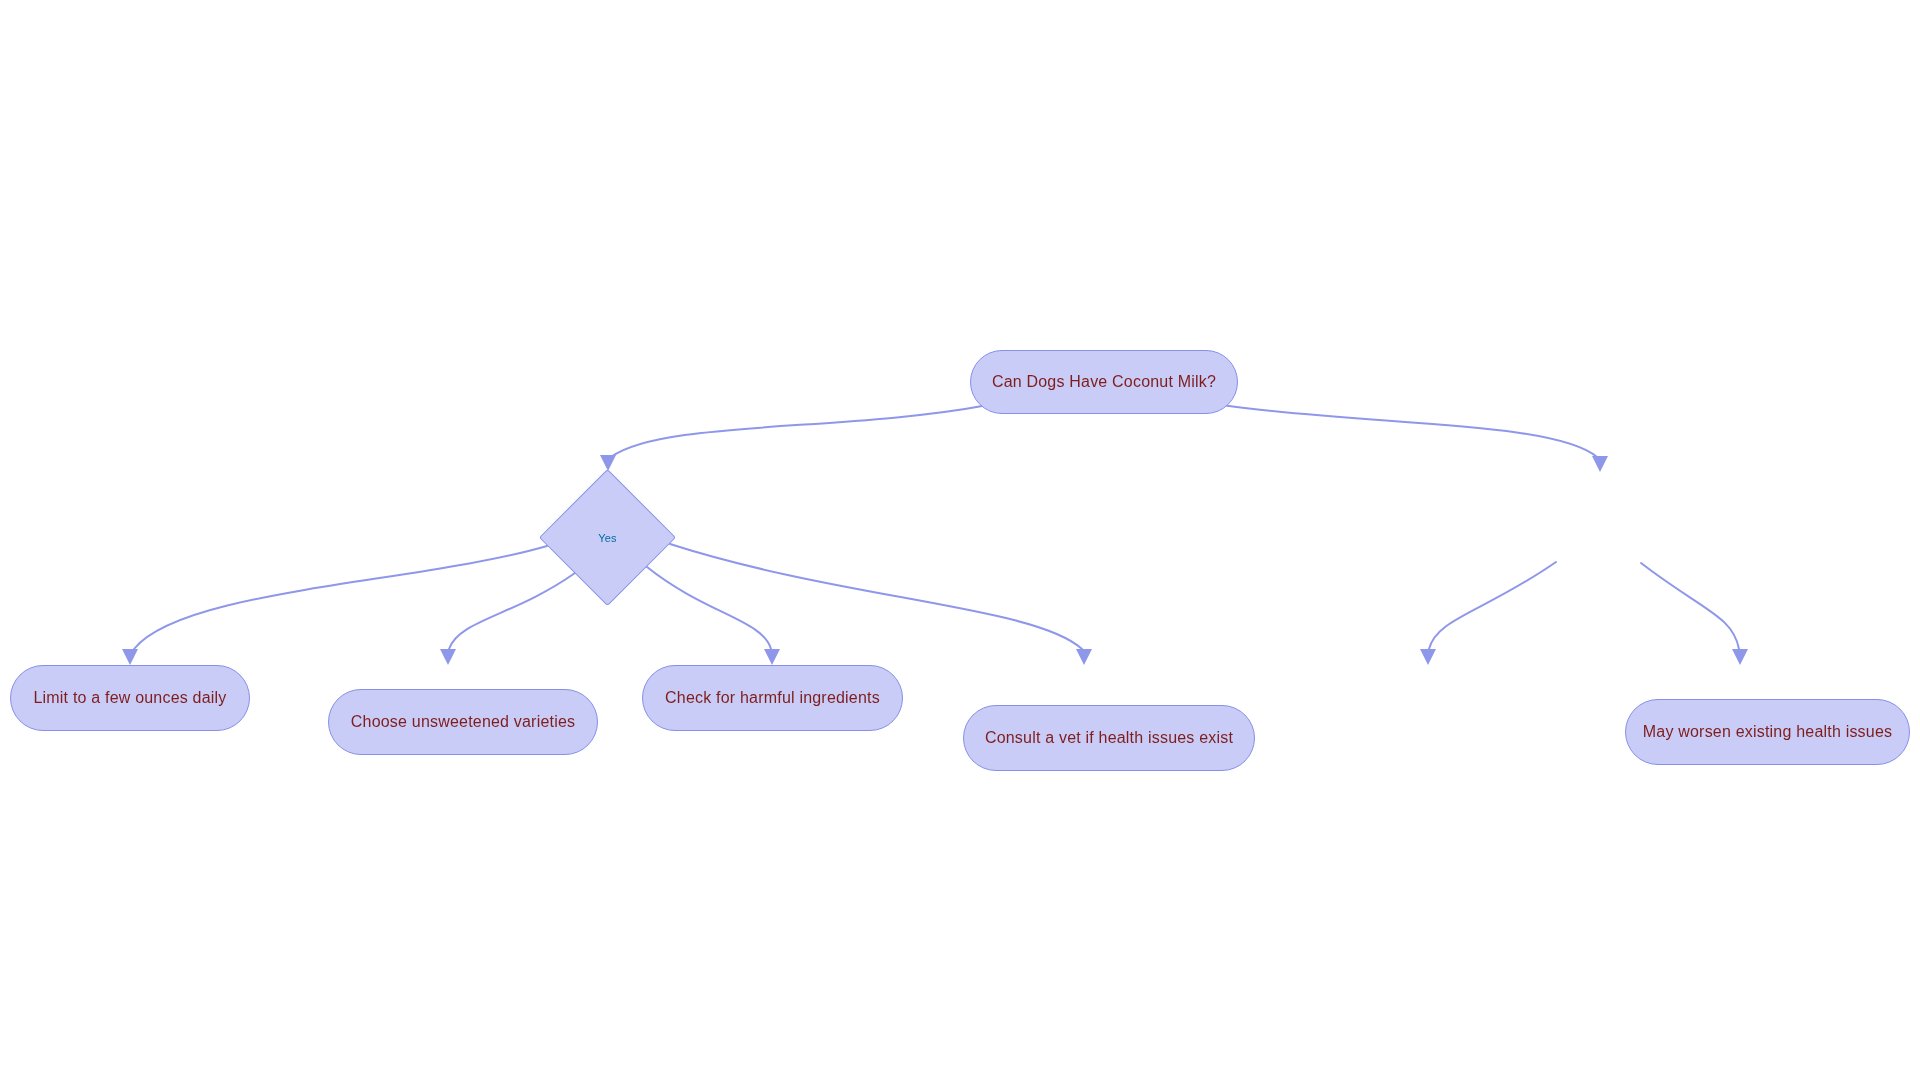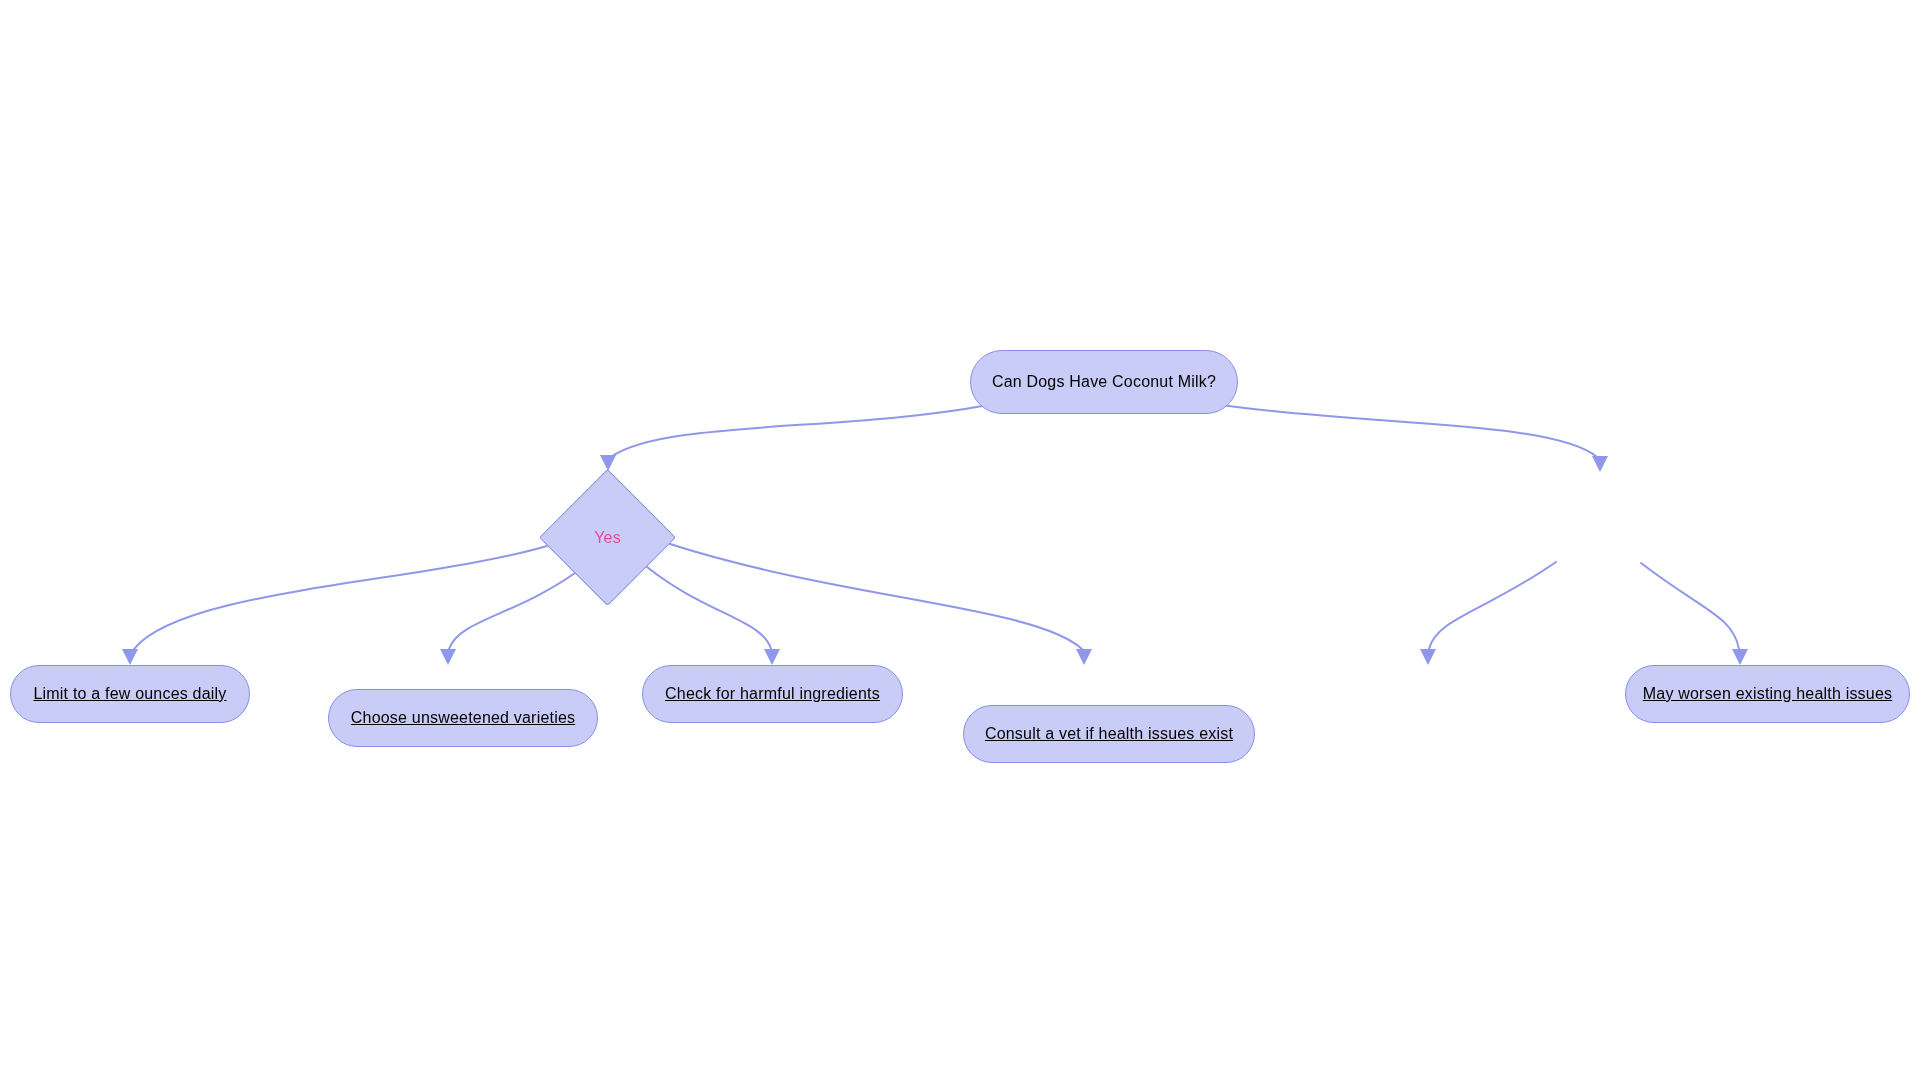--- a/index.html
+++ b/index.html
@@ -33,30 +33,29 @@
     stroke: none;
   }
   .node {
     position: absolute;
     box-sizing: border-box;
     background: #c9ccf6;
     border: 1.5px solid #8690e8;
     display: flex;
     align-items: center;
     justify-content: center;
-    color: #000000;
+    color: #7f1d1d;
     font-size: 16px;
     letter-spacing: 0.2px;
     white-space: nowrap;
   }
   .pill {
     border-radius: 33px;
-    height: 58px;
+    height: 66px;
     top: 665px;
-    text-decoration: underline;
   }
   .root-pill {
     border-radius: 32px;
     left: 970px;
     top: 350px;
     width: 268px;
     height: 64px;
   }
   .diamond-wrap {
     position: absolute;
@@ -77,22 +76,22 @@
   }
   .diamond-label {
     position: absolute;
     left: -40px;
     right: -40px;
     top: 0;
     bottom: 0;
     display: flex;
     align-items: center;
     justify-content: center;
-    color: #ec4899;
-    font-size: 16px;
+    color: #0369a1;
+    font-size: 11px;
     letter-spacing: 0.2px;
   }
 </style>
 </head>
 <body>
 
 <div class="canvas">
 
   <svg class="edges-layer" viewBox="0 0 1920 1083" xmlns="http://www.w3.org/2000/svg">
 
@@ -141,17 +140,17 @@
 
   <div class="node pill" style="left:642px; width:261px;">
     <span>Check for harmful ingredients</span>
   </div>
 
   <div class="node pill" style="left:963px; width:292px;margin-top:40px;">
     <span>Consult a vet if health issues exist</span>
   </div>
 
 
-  <div class="node pill" style="left:1625px; width:285px;">
+  <div class="node pill" style="left:1625px; width:285px;margin-top:34px;">
     <span>May worsen existing health issues</span>
   </div>
 
 </div>
 
 </body></html>

